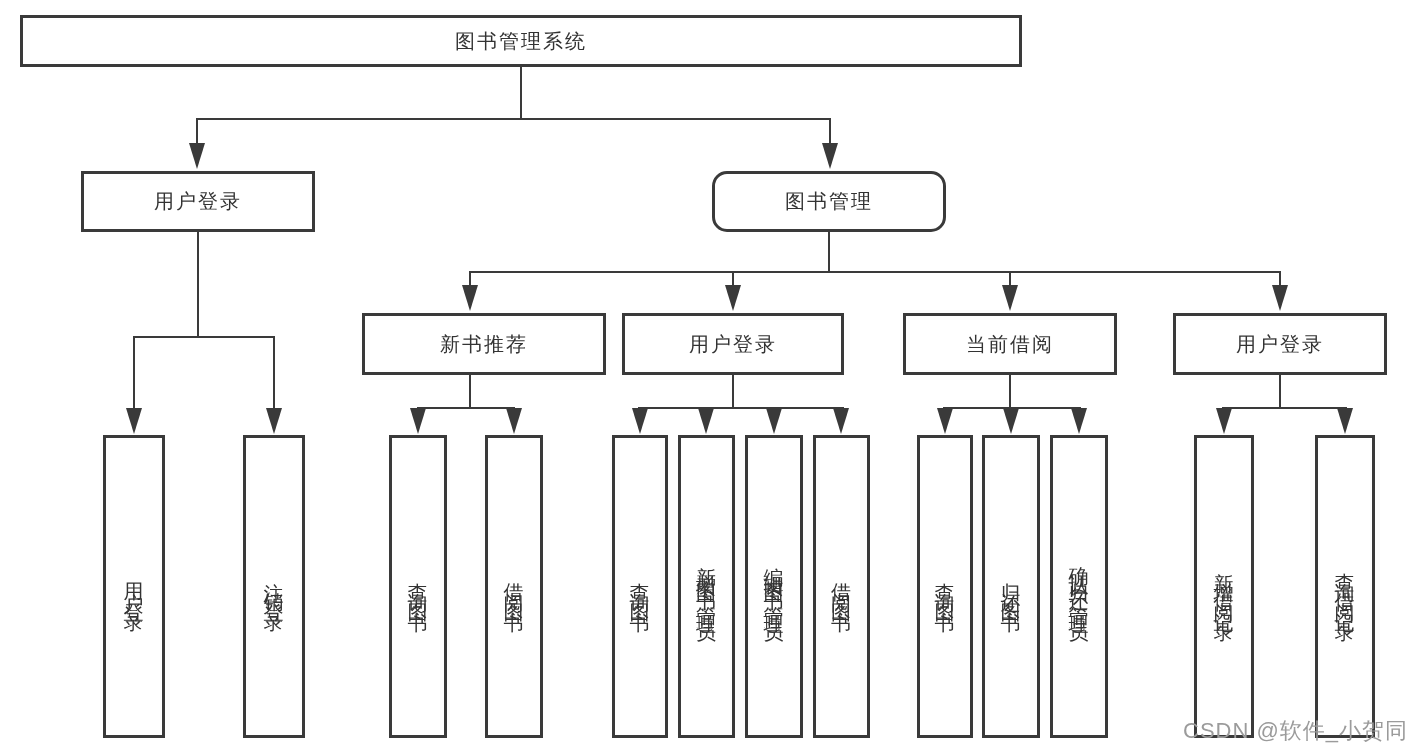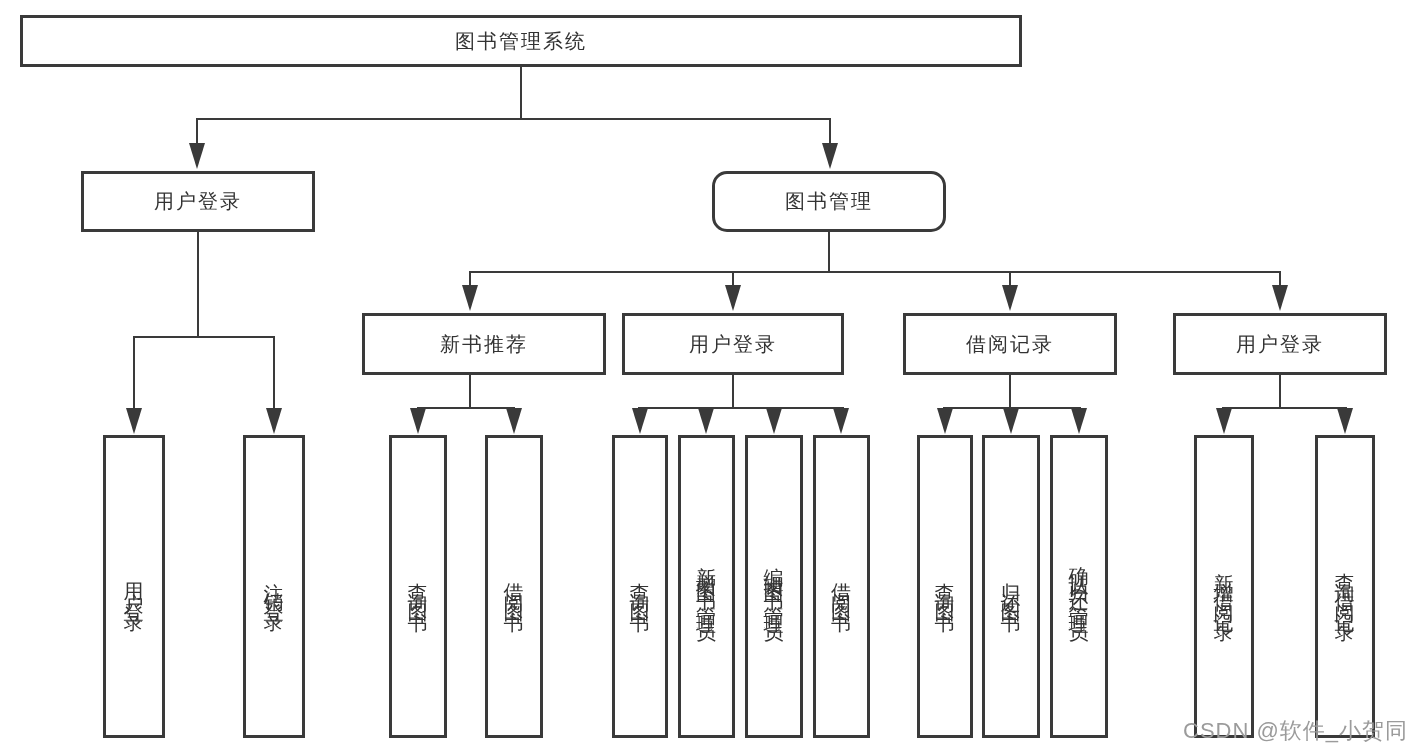--- a/index.html
+++ b/index.html
@@ -79,21 +79,21 @@
   <div class="arrow" style="left:1002px;top:285px;"></div>
   <div class="arrow" style="left:1272px;top:285px;"></div>
 
   <div class="node hnode" style="left:362px;top:313px;width:244px;height:62px;">
     <span>新书推荐</span>
   </div>
   <div class="node hnode" style="left:622px;top:313px;width:222px;height:62px;">
     <span>用户登录</span>
   </div>
   <div class="node hnode" style="left:903px;top:313px;width:214px;height:62px;">
-    <span>借阅记录</span>
+    <span>当前借阅</span>
   </div>
   <div class="node hnode" style="left:1173px;top:313px;width:214px;height:62px;">
     <span>用户登录</span>
   </div>
 
   <div class="vline" style="left:469px;top:375px;height:34px;"></div>
   <div class="hline" style="left:417px;top:407px;width:98px;"></div>
   <div class="arrow" style="left:410px;top:408px;"></div>
   <div class="arrow" style="left:506px;top:408px;"></div>
 

